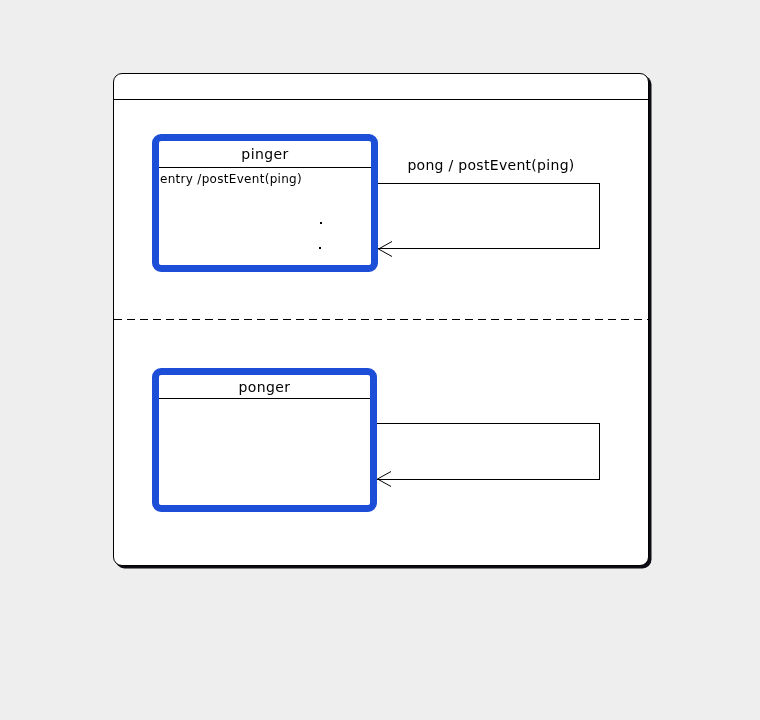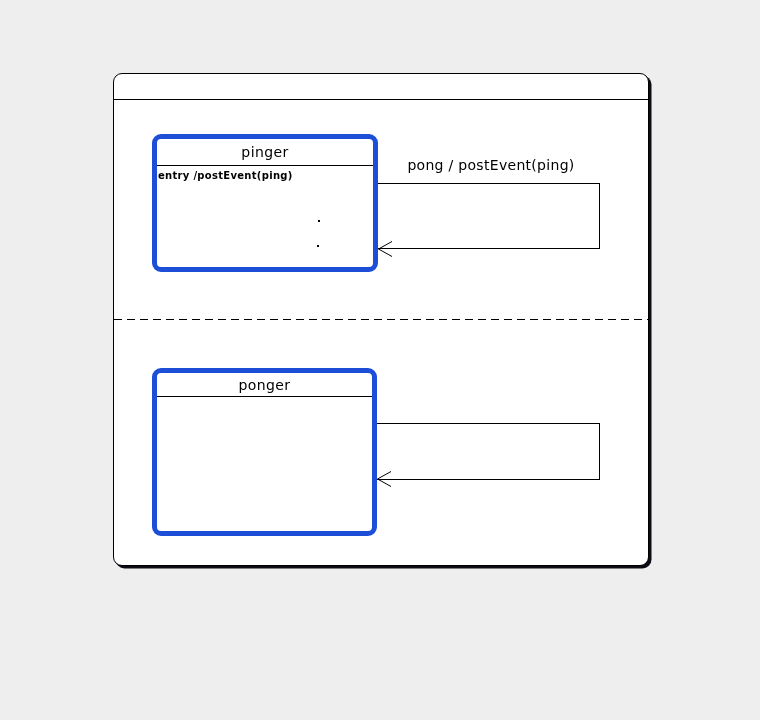--- a/index.html
+++ b/index.html
@@ -48,44 +48,43 @@
     top: 245px;
     width: 100%;
     height: 1px;
     background: repeating-linear-gradient(to right, #000 0px, #000 8px, transparent 8px, transparent 13px);
   }
 
   
   .state-box {
     position: absolute;
     background: #ffffff;
-    border: 5px solid #1d4ed8;
+    border: 7px solid #1d4ed8;
     border-radius: 9px;
   }
   .state-box.pinger { left: 38px; top: 60px; width: 226px; height: 138px; }
-  .state-box.ponger { left: 38px; top: 294px; width: 225px; height: 168px; }
+  .state-box.ponger { left: 38px; top: 294px; width: 225px; height: 144px; }
   .state-header {
     width: 100%;
     border-bottom: 1px solid #000000;
     text-align: center;
   }
   .state-box.pinger .state-header { height: 27px; line-height: 26px; }
   .state-box.ponger .state-header { height: 24px; line-height: 23px; }
   .state-title {
     font-size: 14px;
     letter-spacing: 0.4px;
   }
   .entry-action {
     position: absolute;
     left: 1px;
     top: 31px;
-    font-size: 10px;
+    font-size: 12px;
     letter-spacing: 0.3px;
     white-space: nowrap;
-    font-weight: bold;
   }
   .ellipsis-dot {
     position: absolute;
     width: 2px;
     height: 2px;
     background: #000000;
   }
   .dot-top    { left: 161px; top: 81px; }
   .dot-bottom { left: 160px; top: 106px; }
 

